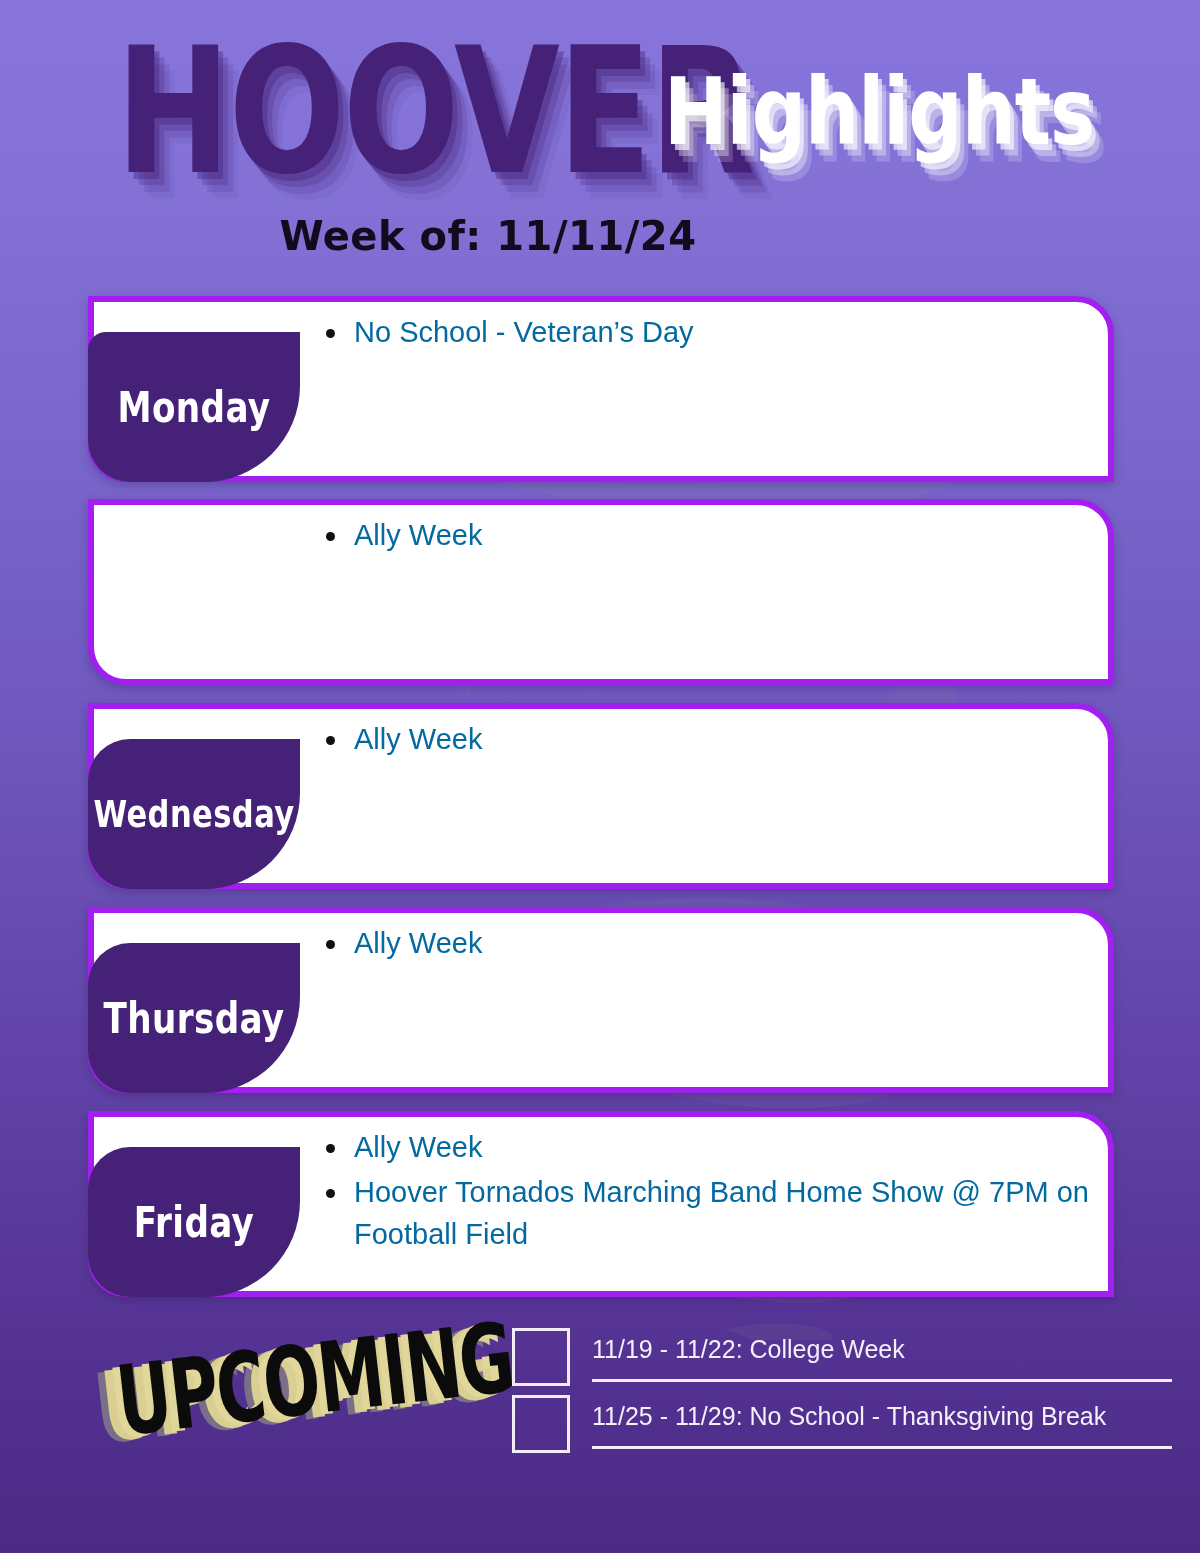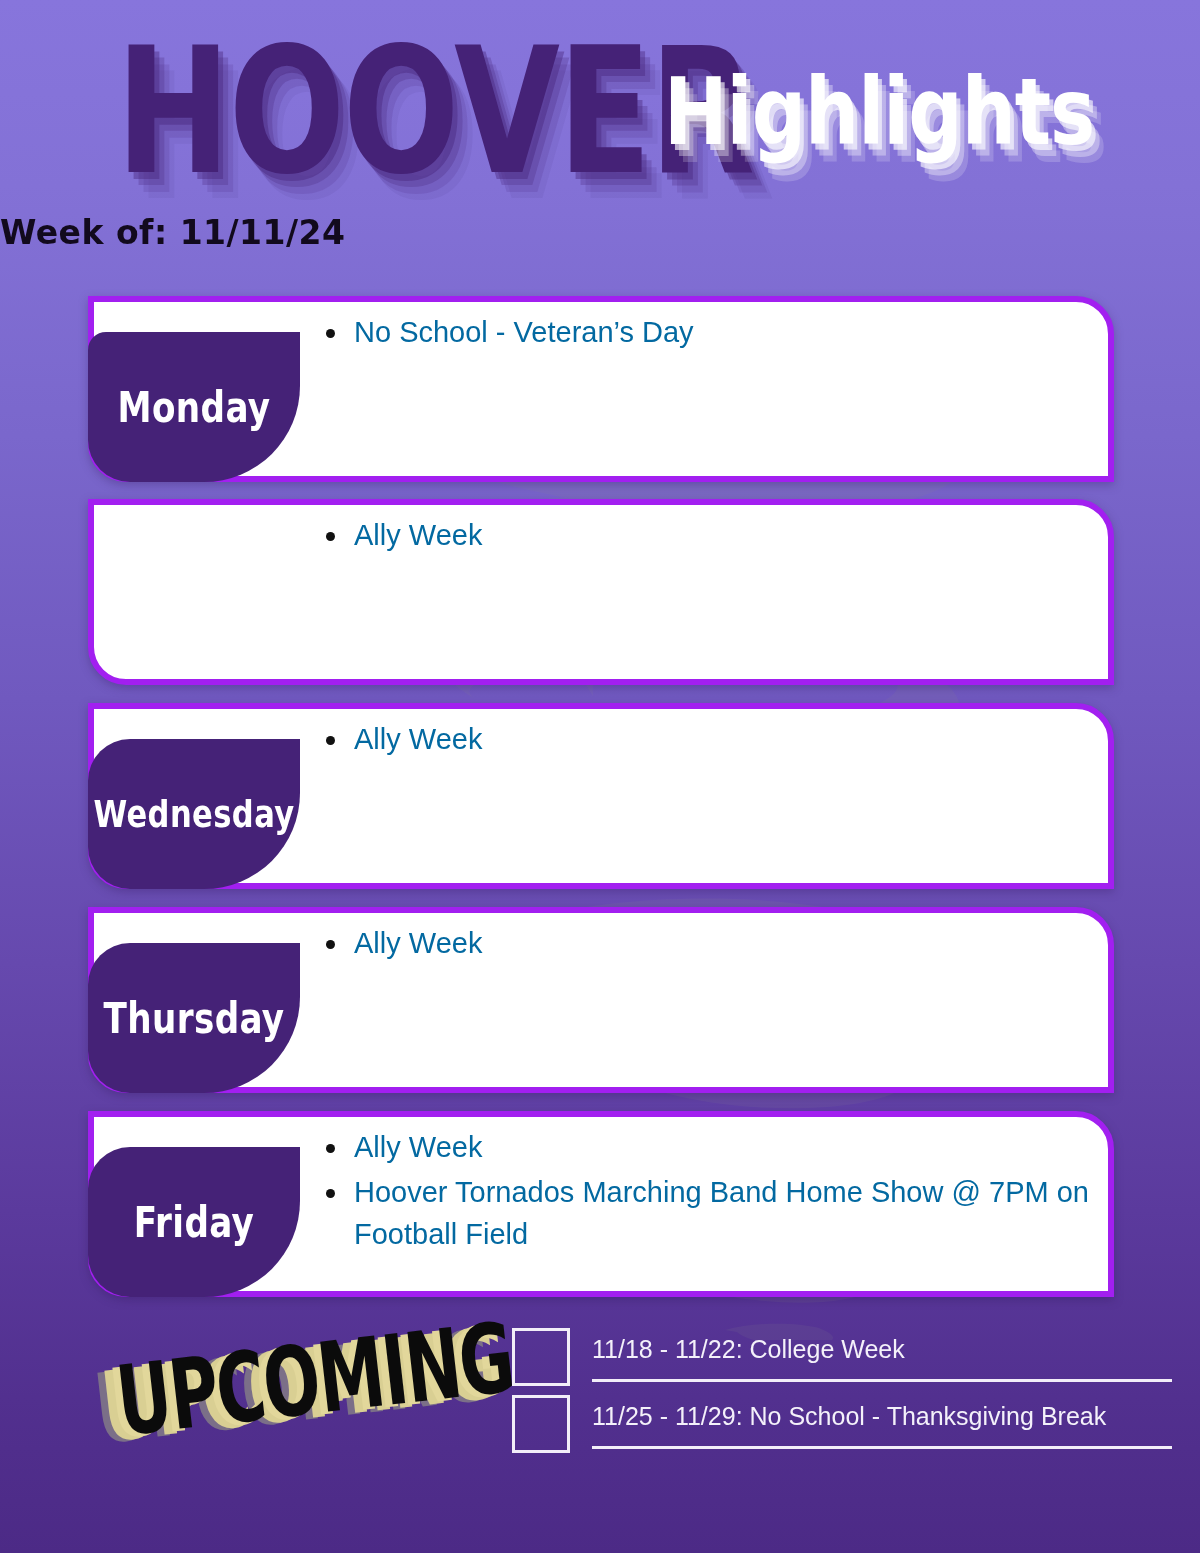--- a/index.html
+++ b/index.html
@@ -82,24 +82,24 @@
       4px 5px 0 rgba(255,255,255,0.62),
       8px 10px 0 rgba(255,255,255,0.34),
       12px 15px 0 rgba(255,255,255,0.18);
   }
 
   .weekof {
     position: absolute;
     left: 0;
     top: 213px;
     width: 976px;
-    text-align: left;
+    text-align: center;
     font-family: "DejaVu Sans", sans-serif;
     font-weight: bold;
-    font-size: 33px;
+    font-size: 40px;
     letter-spacing: 0.5px;
     color: #120a1d;
     z-index: 3;
   }
 
   
   .cards {
     position: absolute;
     left: 0; top: 0;
     width: 1200px; height: 1553px;
@@ -352,21 +352,21 @@
   <div class="upcoming-word uc-shadow2">UPCOMING</div>
   <div class="upcoming-word uc-shadow1">UPCOMING</div>
   <div class="upcoming-word uc-main">UPCOMING</div>
 </div>
 
 <div class="checklist">
 
   <div class="check-row">
     <div class="checkbox"></div>
     <div class="check-text-wrap">
-      <span class="check-text">11/18 - 11/22: College Week</span>
+      <span class="check-text">11/19 - 11/22: College Week</span>
     </div>
   </div>
 
 
   <div class="check-row">
     <div class="checkbox"></div>
     <div class="check-text-wrap">
       <span class="check-text">11/25 - 11/29: No School - Thanksgiving Break</span>
     </div>
   </div>

